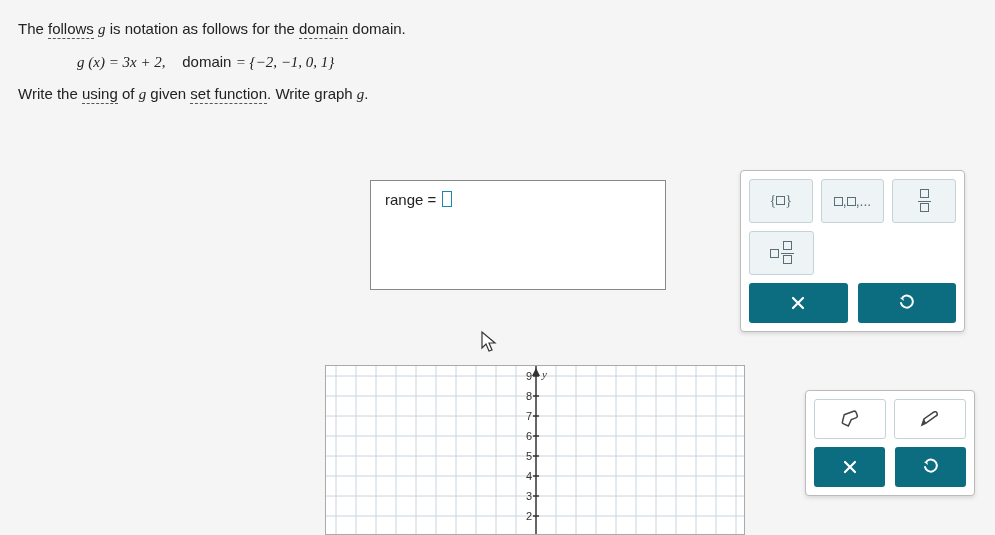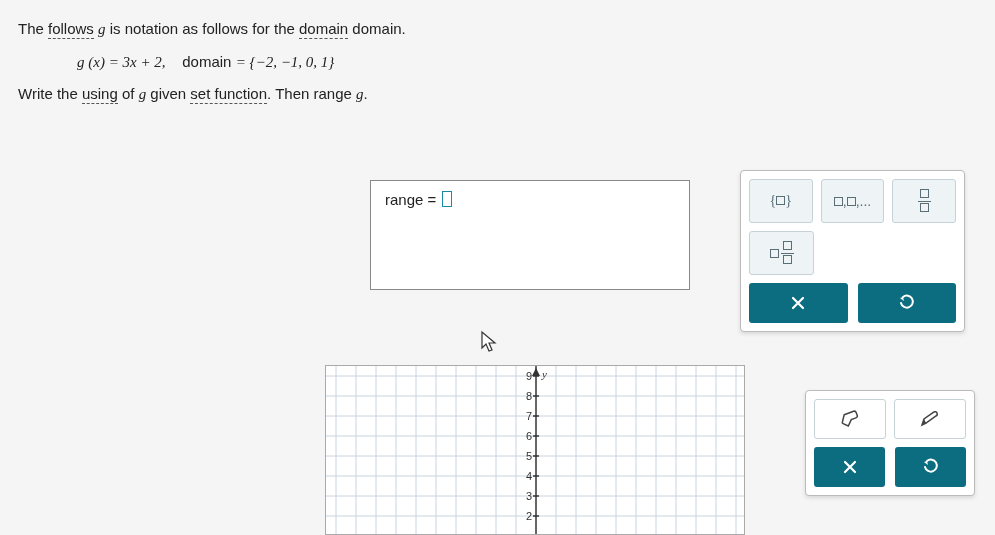--- a/index.html
+++ b/index.html
@@ -19,21 +19,21 @@
     padding-bottom: 1px;
   }
   .math { font-family: 'Times New Roman', serif; font-style: italic; }
   .problem-line { margin: 6px 0 10px 0; line-height: 1.5; }
   .indent { margin-left: 59px; }
 
   .answer-box {
     position: absolute;
     left: 370px;
     top: 180px;
-    width: 320px;
+    width: 296px;
     height: 110px;
     border: 1px solid #888;
     background: #fff;
     padding: 10px 14px;
   }
   .answer-box .cursor-box {
     display: inline-block;
     width: 10px;
     height: 16px;
     border: 1px solid #1a88a8;
@@ -138,21 +138,21 @@
   <span> is notation as follows for the </span><span class="dashed-link">domain</span><span> domain.</span>
 </div>
 
 <div class="problem-line indent">
   <span class="math">g</span><span class="math up">&nbsp;(</span><span class="math">x</span><span class="math up">)</span><span class="math up"> = 3</span><span class="math">x</span><span class="math up"> + 2,</span>
   &nbsp;&nbsp;&nbsp;<span>domain</span>
   <span class="math up"> = {−2, −1, 0, 1}</span>
 </div>
 
 <div class="problem-line">
-  <span>Write the </span><span class="dashed-link">using</span><span> of </span><span class="math">g</span><span> given </span><span class="dashed-link">set function</span><span>. Then range </span><span class="math">g</span><span>.</span>
+  <span>Write the </span><span class="dashed-link">using</span><span> of </span><span class="math">g</span><span> given </span><span class="dashed-link">set function</span><span>. Write graph </span><span class="math">g</span><span>.</span>
 </div>
 
 <div class="answer-box">
   <span>range = </span><span class="cursor-box"></span>
 </div>
 
 <div class="palette">
   <div class="palette-row">
     <div class="pal-btn" title="set braces">
       <span style="font-family:serif;">{<span class="small-box"></span>}</span>

